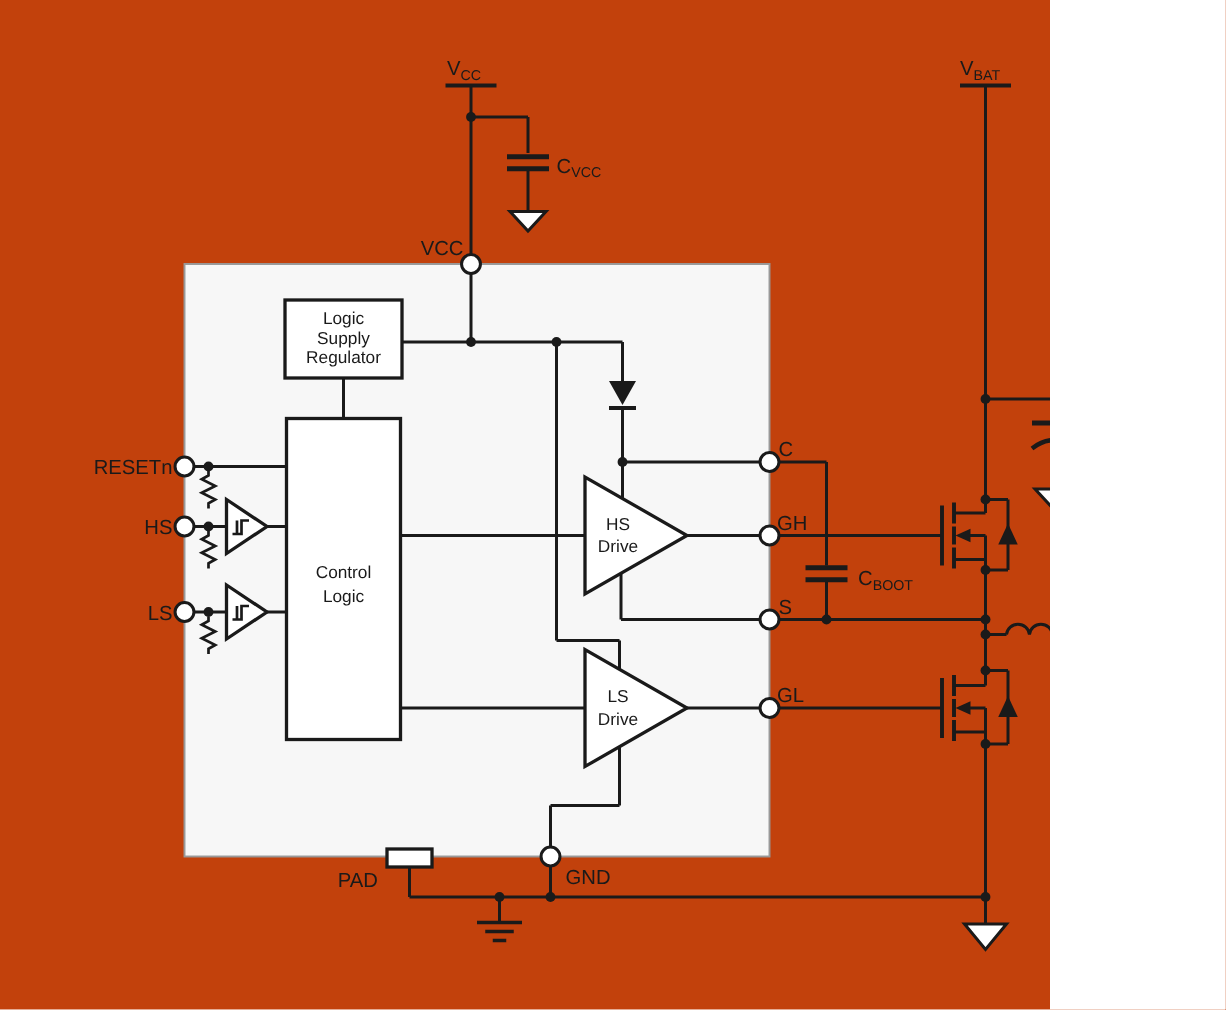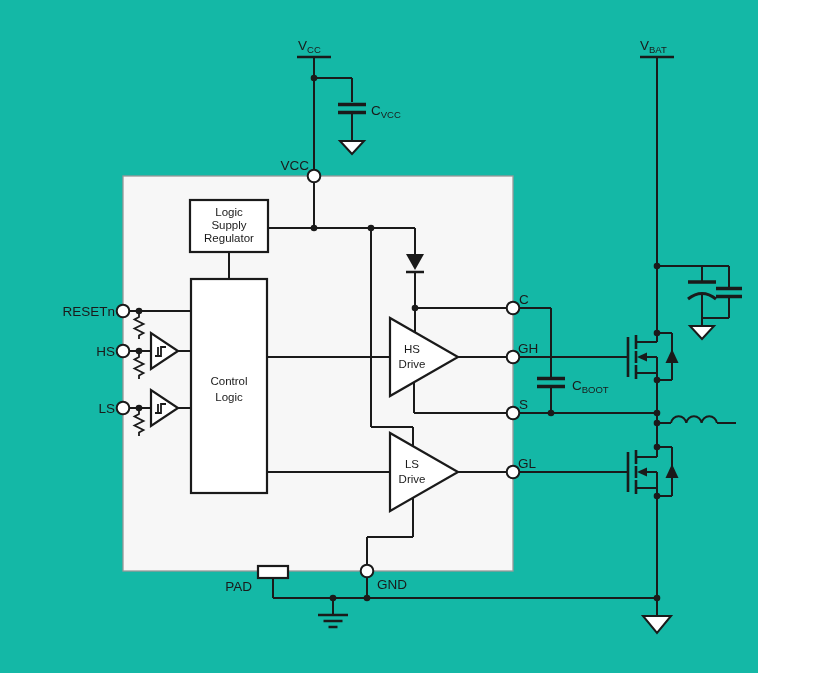--- a/index.html
+++ b/index.html
@@ -1,16 +1,16 @@
 <!DOCTYPE html>
 <html><head>
 <meta charset="utf-8">
 <style>
   html,body{margin:0;padding:0;background:#ffffff;}
-  .stage{position:relative;width:758px;height:673px;background:#14b8a6;overflow:hidden;
+  .stage{position:relative;width:700px;height:673px;background:#c2410c;overflow:hidden;
          font-family:"Liberation Sans", sans-serif;}
   svg{display:block}
   .wire{stroke:#1a1a1a;stroke-width:2;fill:none;}
   .thick{stroke:#1a1a1a;stroke-width:3.4;fill:none;}
   .bar{stroke:#1a1a1a;stroke-width:2.6;fill:none;}
   .thin{stroke:#1a1a1a;stroke-width:1.8;fill:none;}
   .blk{fill:#ffffff;stroke:#1a1a1a;stroke-width:2.2;}
   .fillb{fill:#1a1a1a;stroke:none;}
   .opentri{fill:#ffffff;stroke:#1a1a1a;stroke-width:2;}
   .dot{fill:#1a1a1a;stroke:none;}

